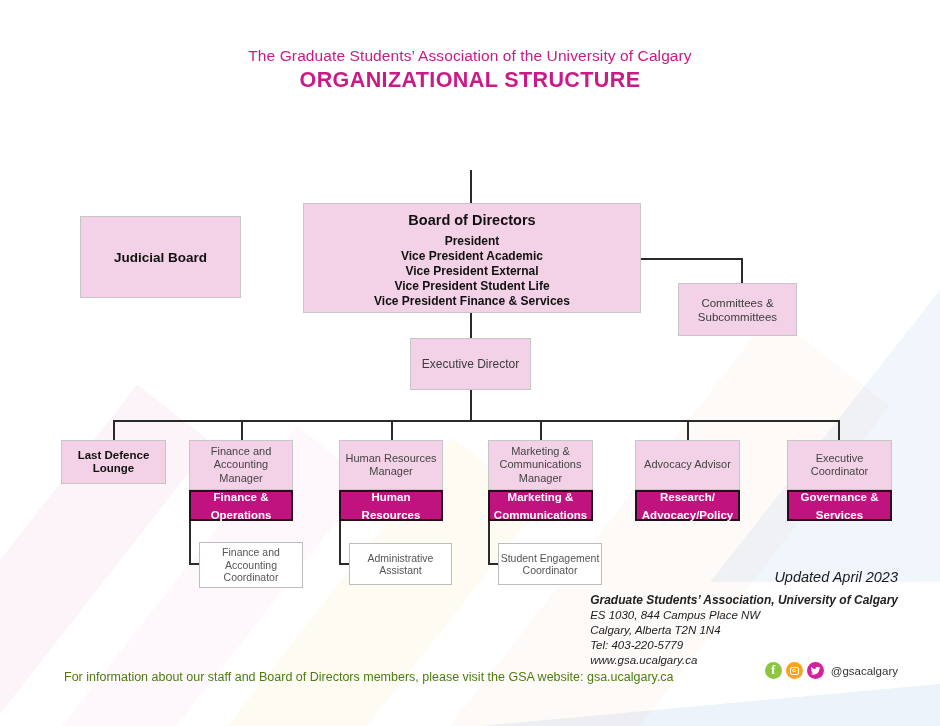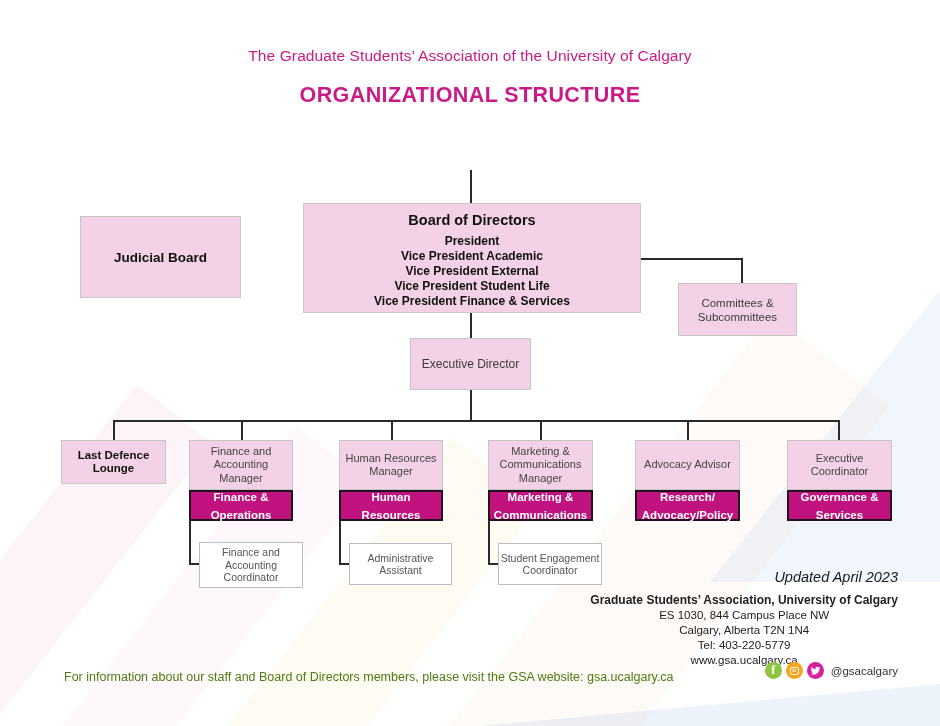--- a/index.html
+++ b/index.html
@@ -46,21 +46,21 @@
     background: rgba(240, 170, 120, 0.06);
     transform: rotate(38deg);
   }
 
   
   .header { position: absolute; top: 47px; left: 0; width: 940px; text-align: center; }
   .header .subtitle {
     color: #c91a87; font-size: 15.5px; font-weight: 400; letter-spacing: 0.1px;
   }
   .header .title {
-    color: #c91a87; font-size: 21.5px; font-weight: 700; letter-spacing: 0.4px; margin-top: 18px;
+    color: #c91a87; font-size: 21.5px; font-weight: 700; letter-spacing: 0.4px; margin-top: 3px;
   }
 
   
   .box {
     position: absolute;
     display: flex; align-items: center; justify-content: center;
     text-align: center;
   }
   .pink {
     background: #f3d2e7;
@@ -101,21 +101,21 @@
   .note {
     position: absolute; left: 64px; top: 670px;
     font-size: 12.5px; color: #4d7c0f;
   }
   .updated {
     position: absolute; right: 42px; top: 569px;
     font-style: italic; font-size: 14.5px; color: #1a1a1a;
   }
   .contact {
     position: absolute; right: 42px; top: 593px;
-    text-align: center; font-size: 11.5px; line-height: 15px; color: #222;
+    text-align: left; font-size: 11.5px; line-height: 15px; color: #222; font-style: italic;
   }
   .contact .org-name { font-weight: 700; font-size: 12px; }
   .social-row {
     position: absolute; right: 42px; top: 662px;
     display: flex; align-items: center; gap: 4px;
     font-size: 11.5px; color: #333;
   }
   .social-circle {
     width: 17px; height: 17px; border-radius: 50%;
     display: inline-flex; align-items: center; justify-content: center;

